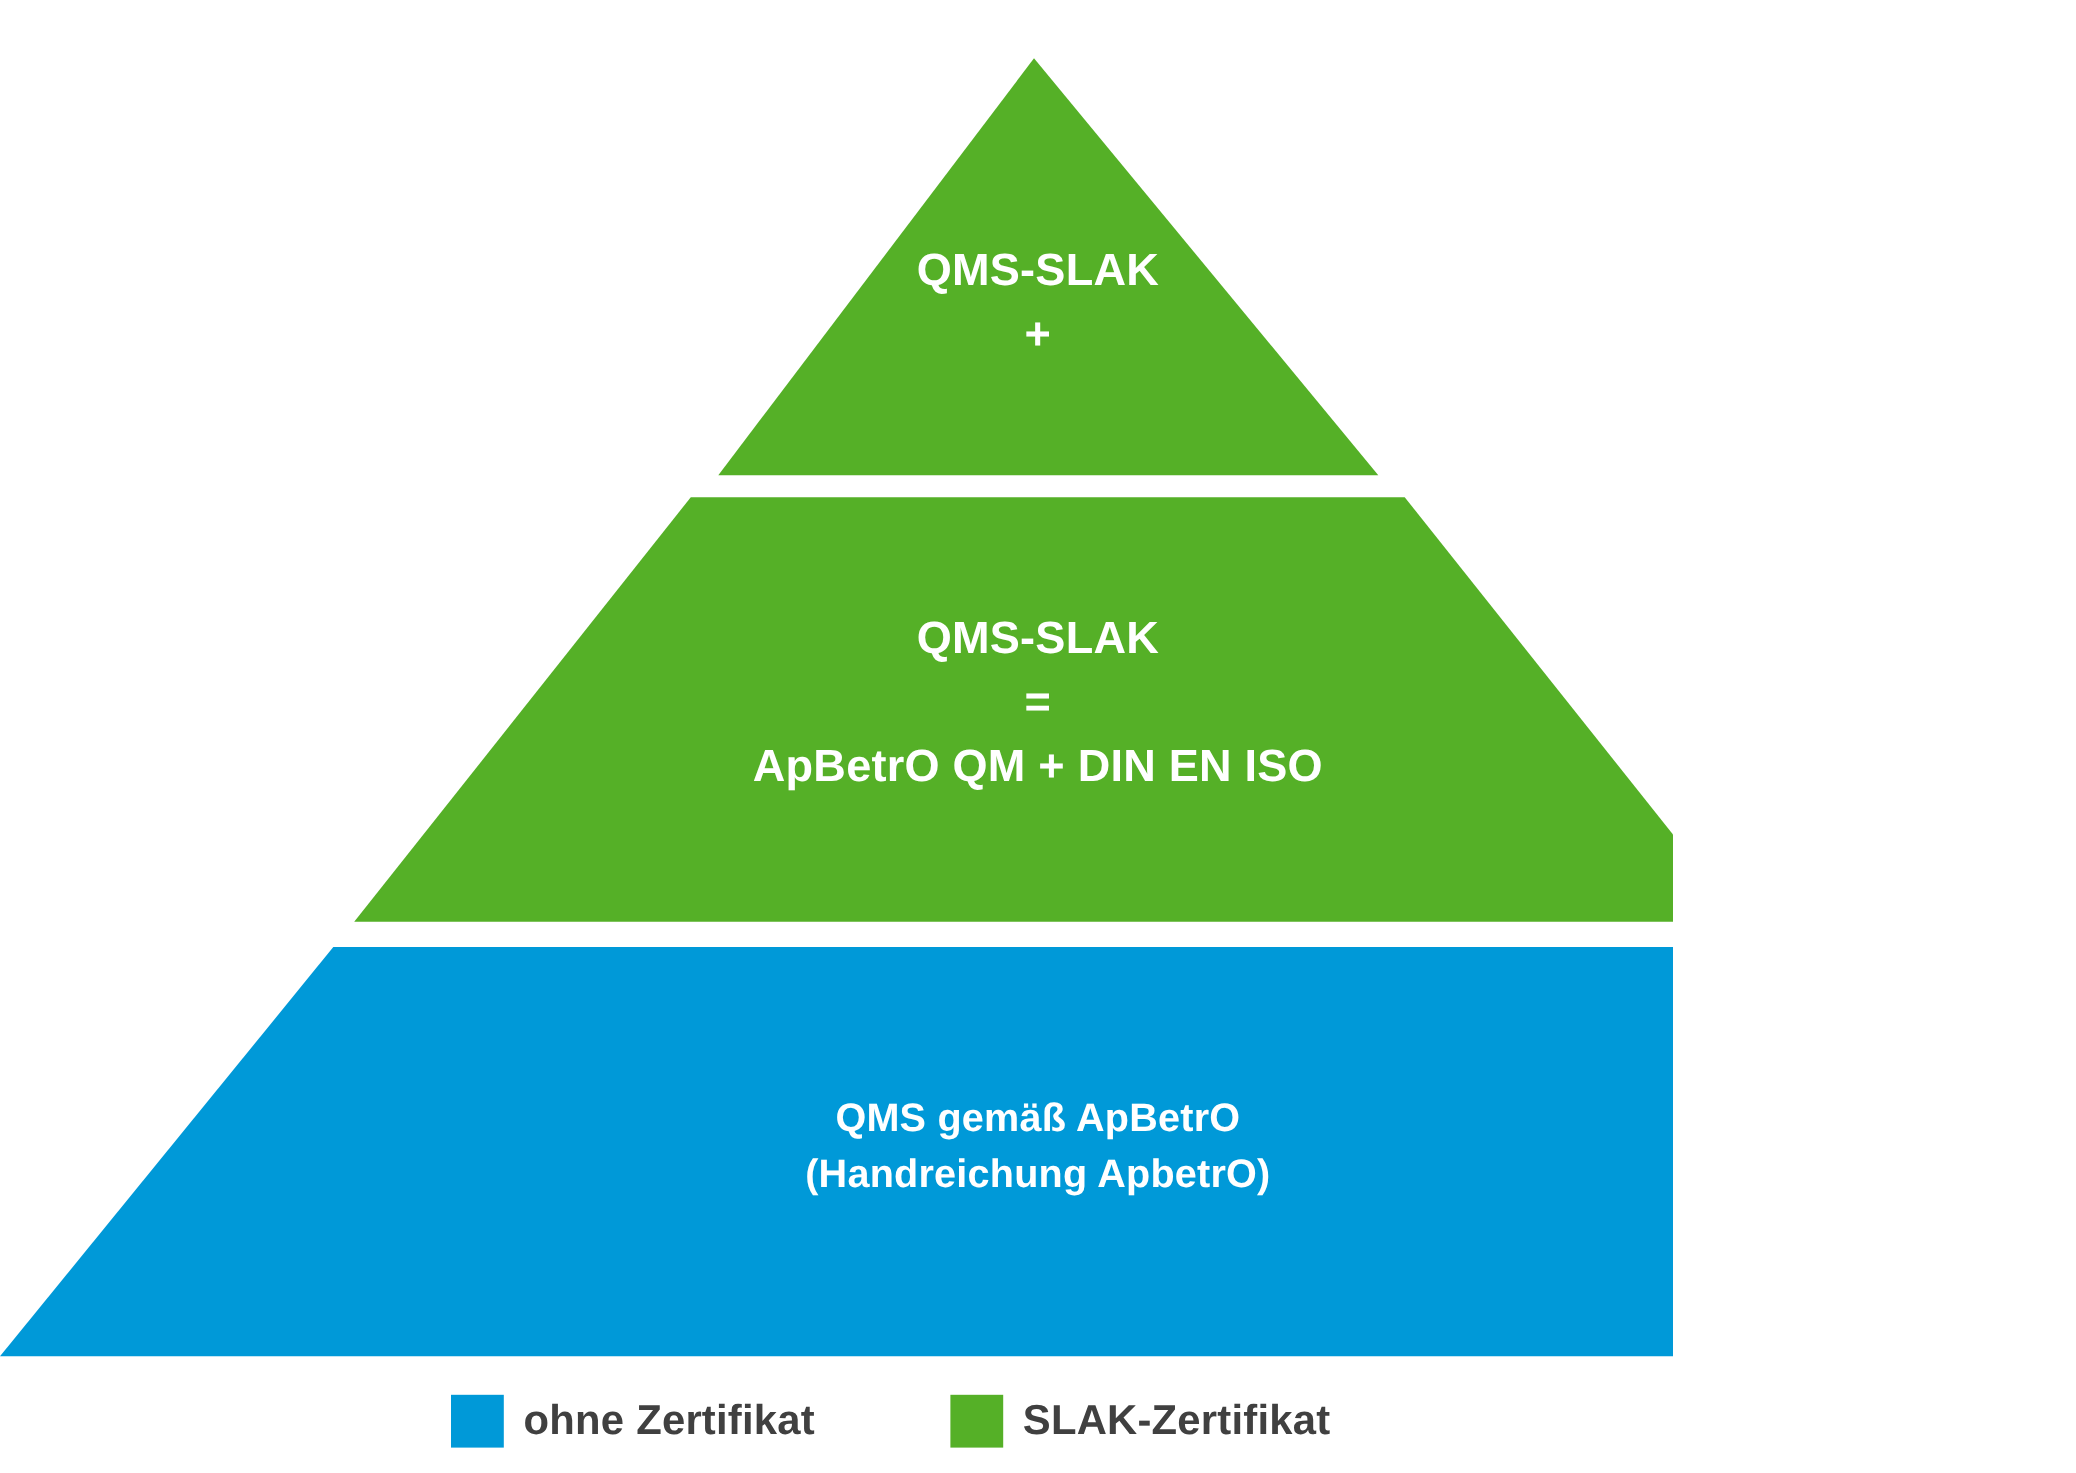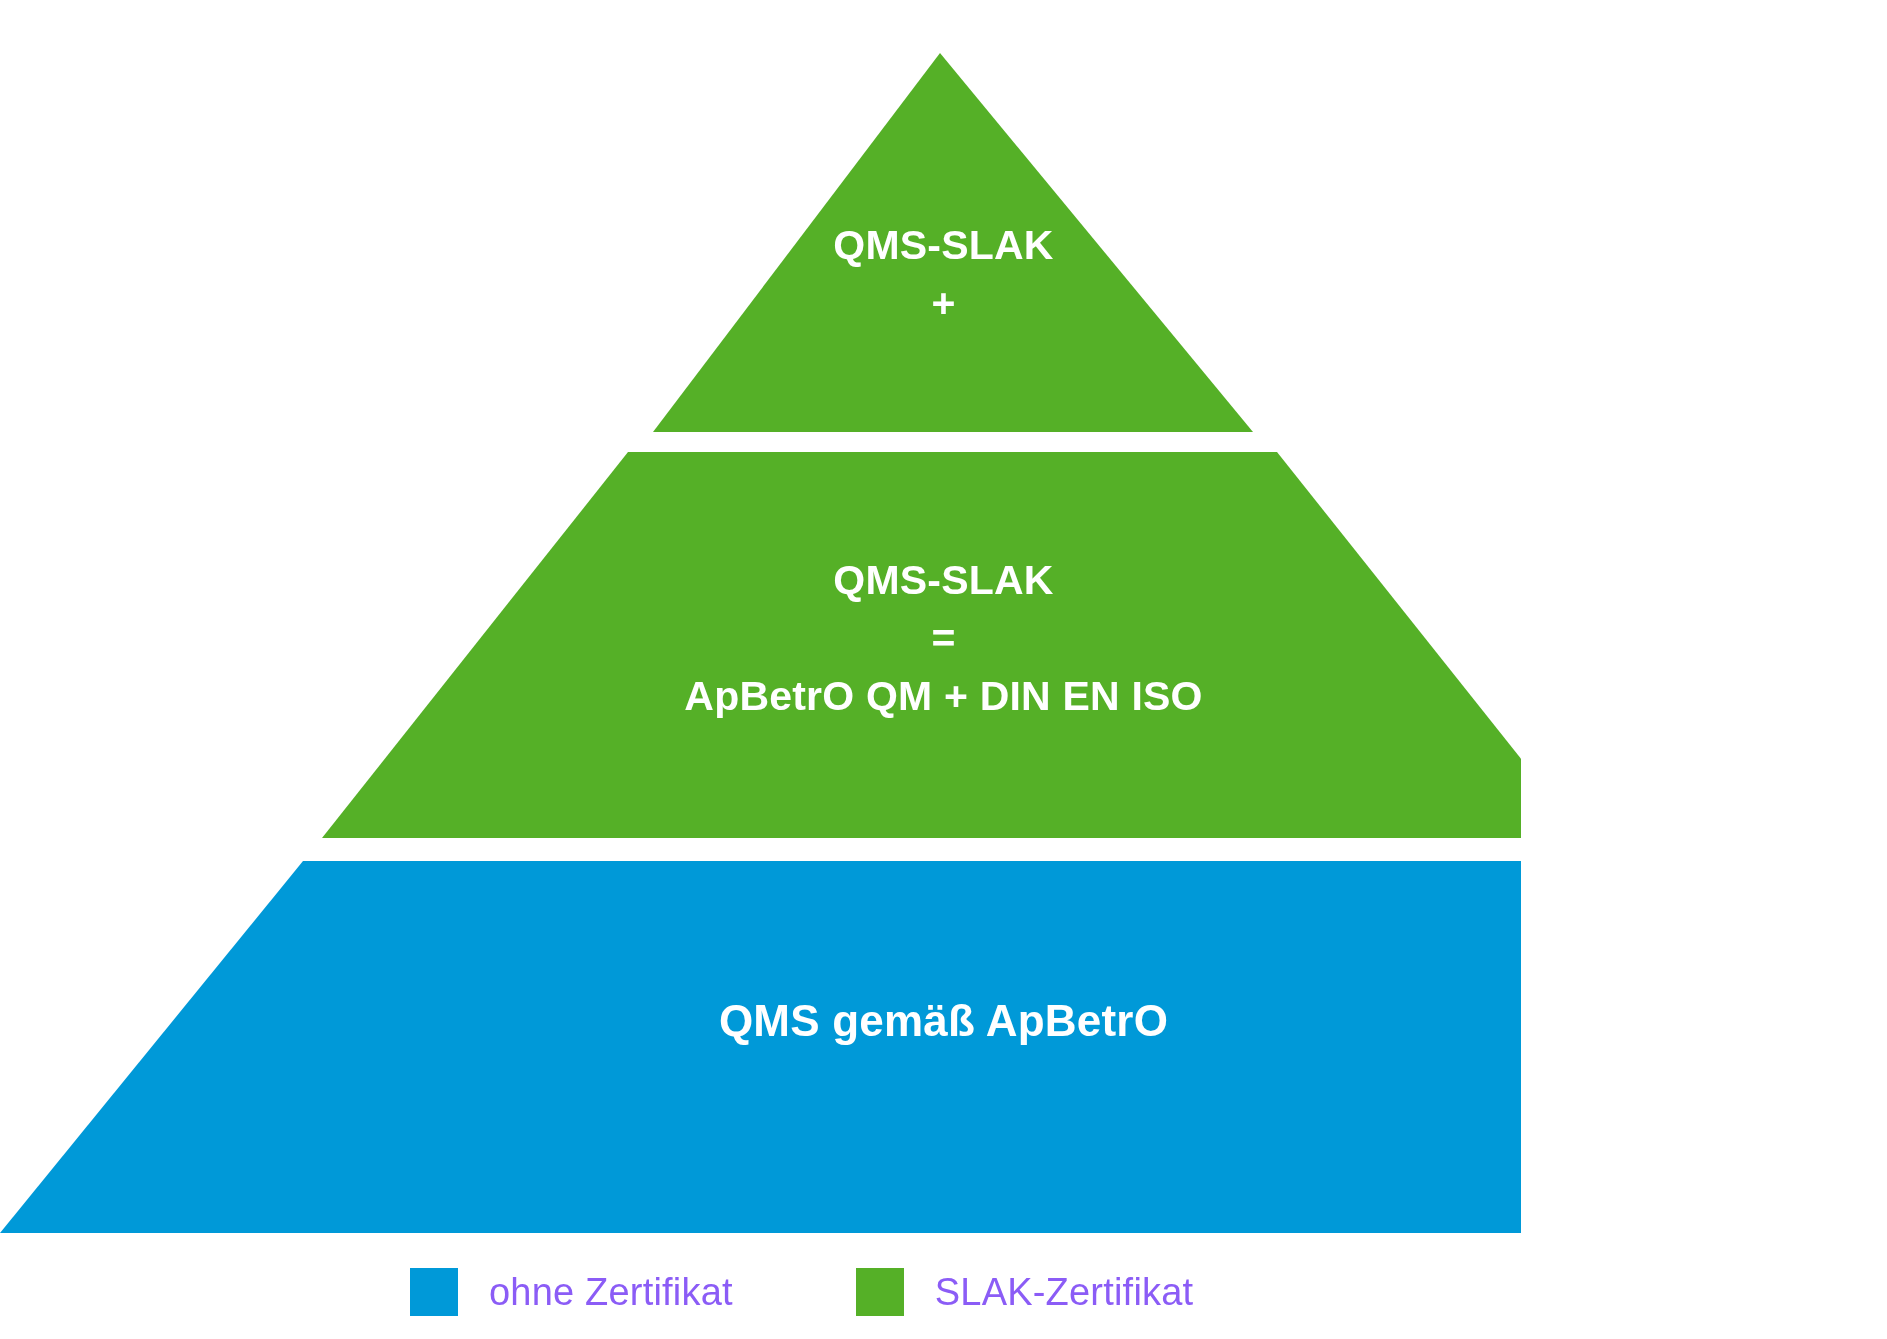--- a/index.html
+++ b/index.html
@@ -52,21 +52,21 @@
     left: 0;
     width: 1887px;
     top: 551px;
     font-size: 41px;
   }
   
   #tier3-label {
     left: 0;
     width: 1887px;
     top: 990px;
-    font-size: 44px;
+    font-size: 36px;
   }
 
   #legend {
     position: absolute;
     left: 0;
     top: 1262px;
     width: 1887px;
     height: 60px;
     display: flex;
     flex-direction: row;
@@ -80,24 +80,24 @@
     flex-direction: row;
     align-items: center;
   }
   .legend-item.first { margin-right: 123px; }
   .legend-swatch {
     width: 48px;
     height: 48px;
     flex: 0 0 auto;
   }
   .legend-text {
-    margin-left: 31px;
+    margin-left: 18px;
     font-size: 38px;
-    font-weight: normal;
-    color: #8b5cf6;
+    font-weight: bold;
+    color: #404040;
     white-space: nowrap;
     letter-spacing: 0.2px;
   }
 </style>
 </head>
 <body>
 
 <div id="stage">
 
   <svg id="pyramid-svg" viewBox="0 0 1887 1339" xmlns="http://www.w3.org/2000/svg">
@@ -115,20 +115,21 @@
   </div>
 
   <div class="tier-label" id="tier2-label">
     <span class="tier-line">QMS-SLAK</span>
     <span class="tier-line">=</span>
     <span class="tier-line">ApBetrO QM + DIN EN ISO</span>
   </div>
 
   <div class="tier-label" id="tier3-label">
     <span class="tier-line">QMS gemäß ApBetrO</span>
+    <span class="tier-line">(Handreichung ApbetrO)</span>
   </div>
 
   <div id="legend">
     <div class="legend-item first">
       <span class="legend-swatch" id="legend-swatch-0" style="background: rgb(0, 153, 216);"></span>
       <span class="legend-text">ohne Zertifikat</span>
     </div>
     <div class="legend-item">
       <span class="legend-swatch" id="legend-swatch-1" style="background: rgb(85, 176, 39);"></span>
       <span class="legend-text">SLAK-Zertifikat</span>

